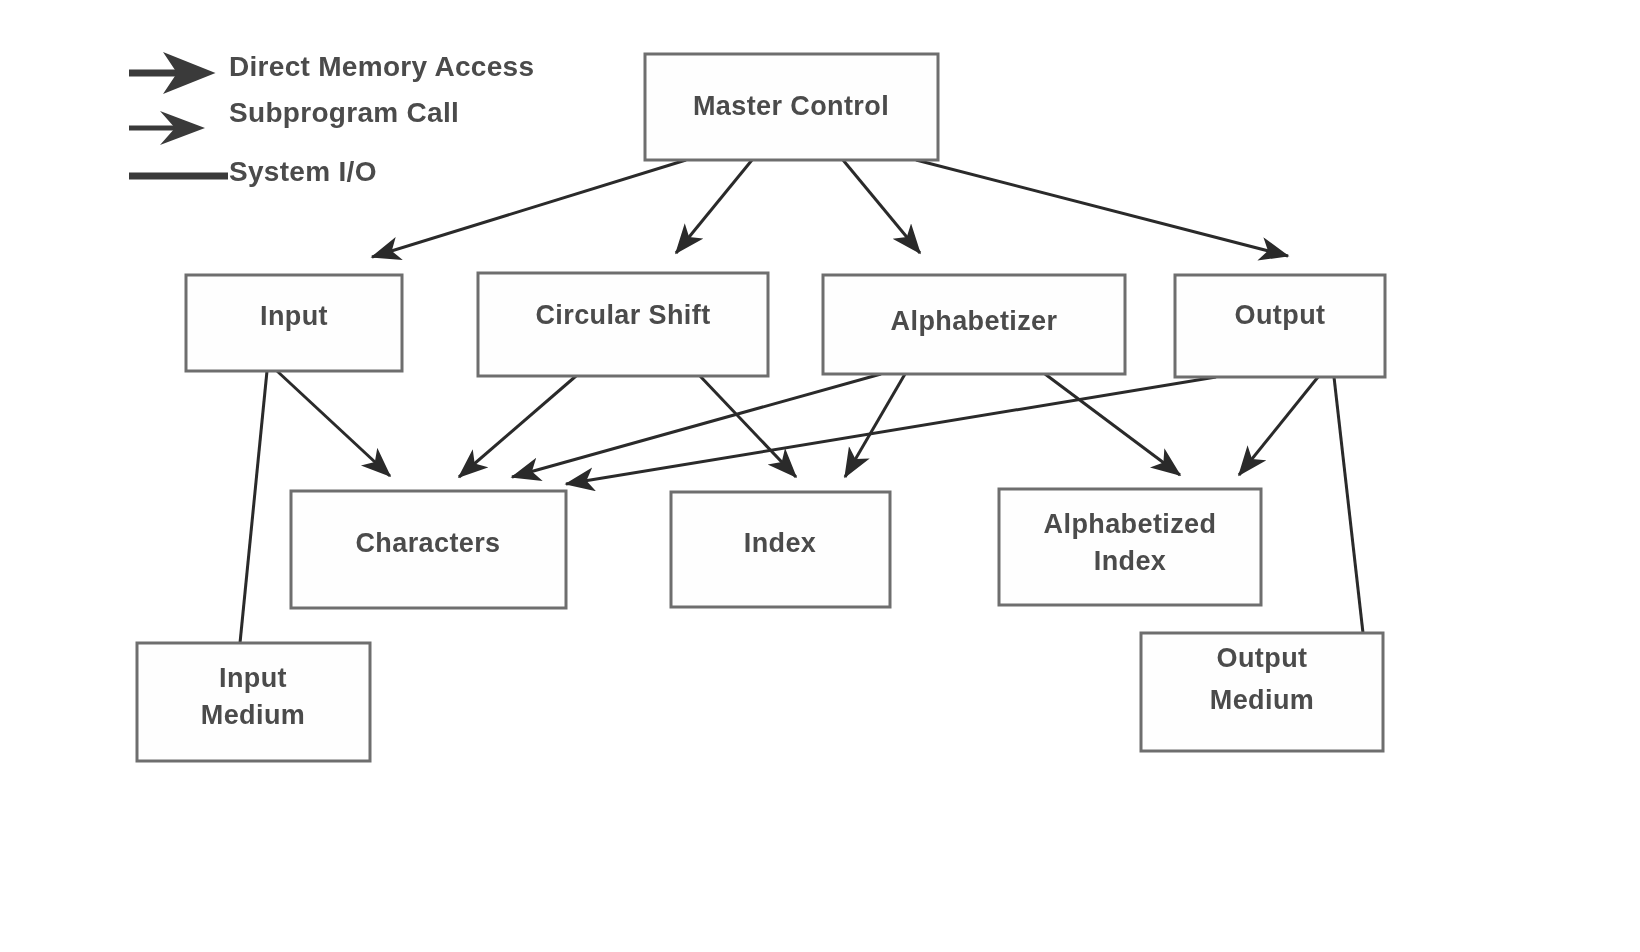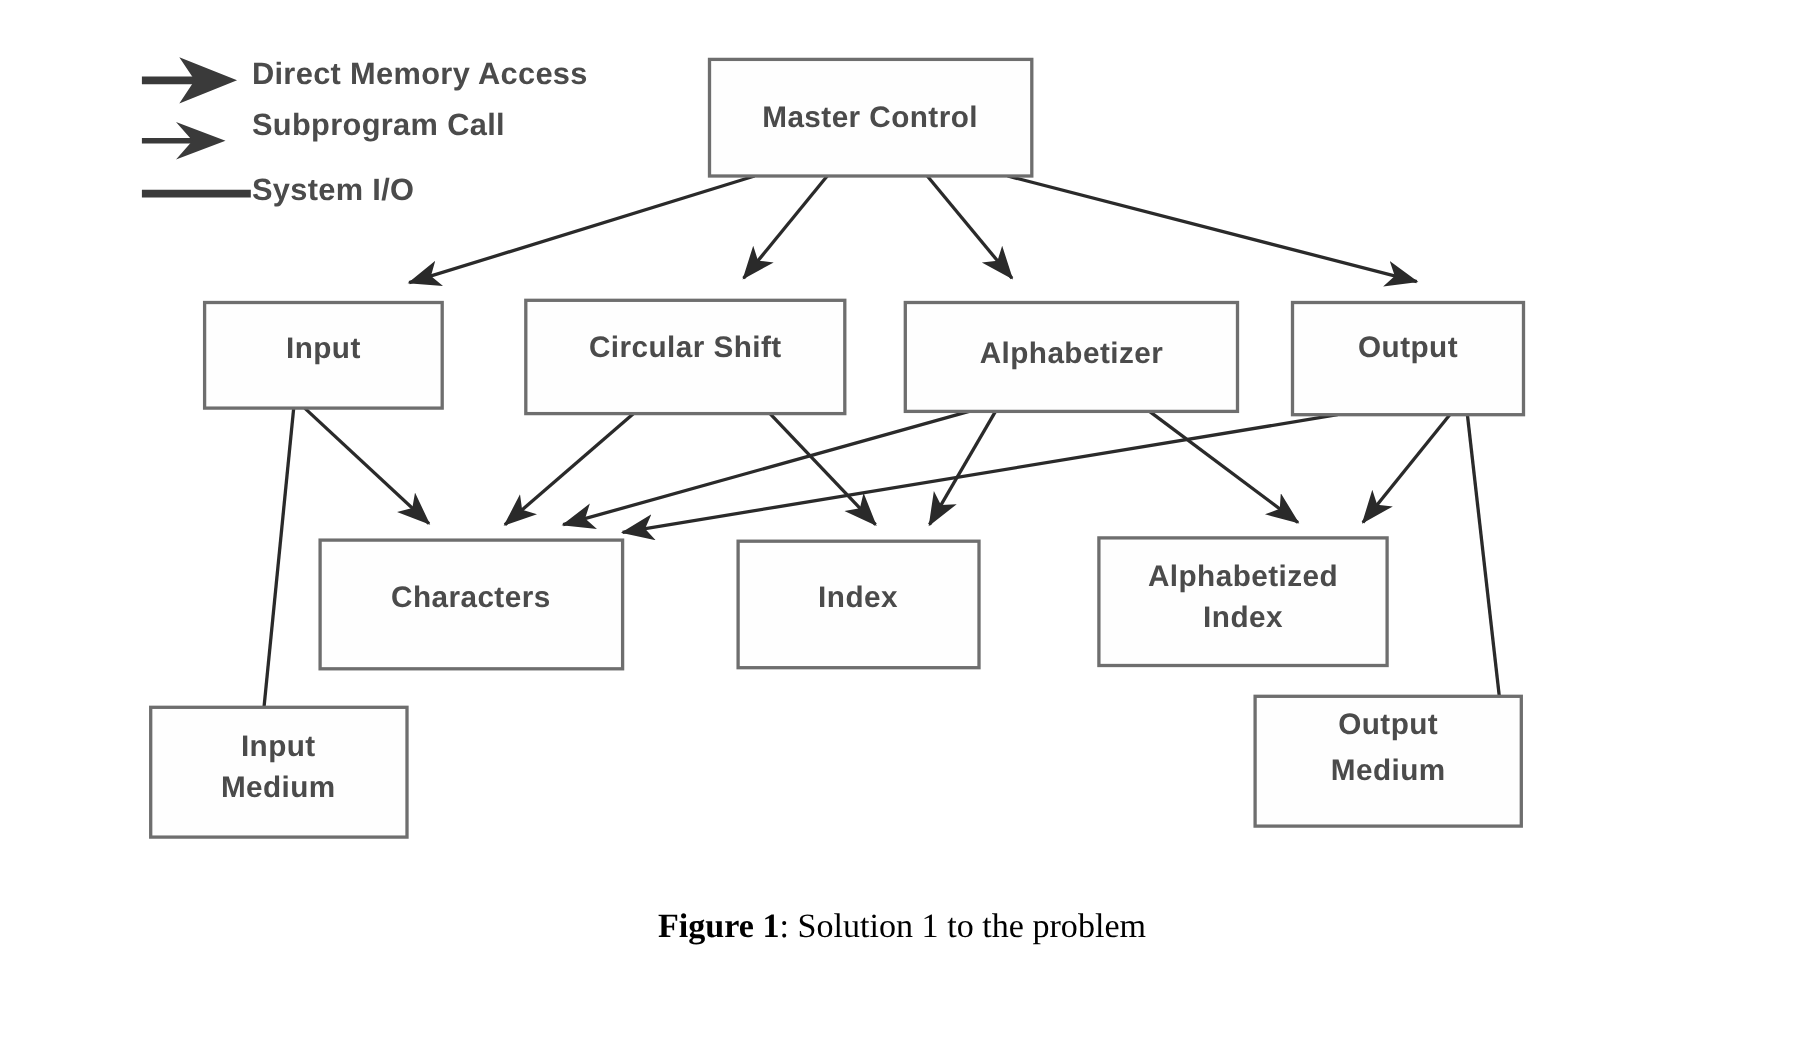--- a/index.html
+++ b/index.html
@@ -203,17 +203,14 @@
 
       <g>
         <rect class="node-box" x="1141" y="633" width="242" height="118"></rect>
         <text class="node-label" x="1262" y="660">Output</text>
         <text class="node-label" x="1262" y="702">Medium</text>
       </g>
 
     </g>
   </svg>
 
-  <div class="caption">
-    <span class="cap-strong">Figure 1</span><span>: </span><span>Solution 1 to the problem</span>
-  </div>
 
 </div>
 
 </body></html>

